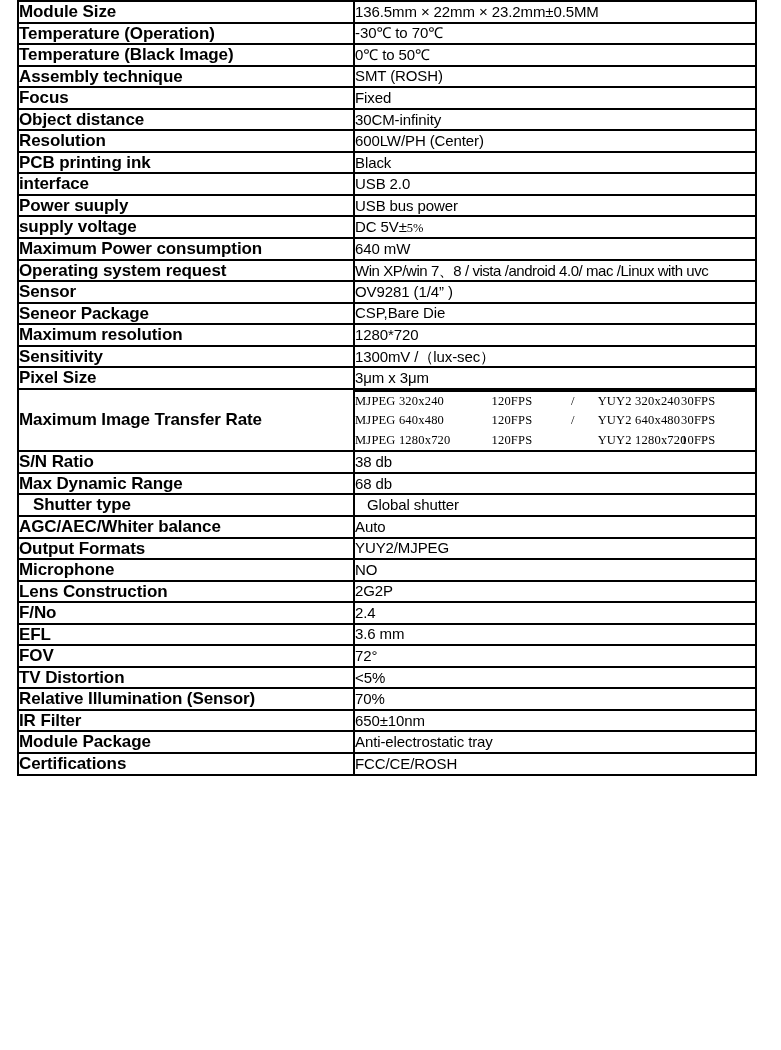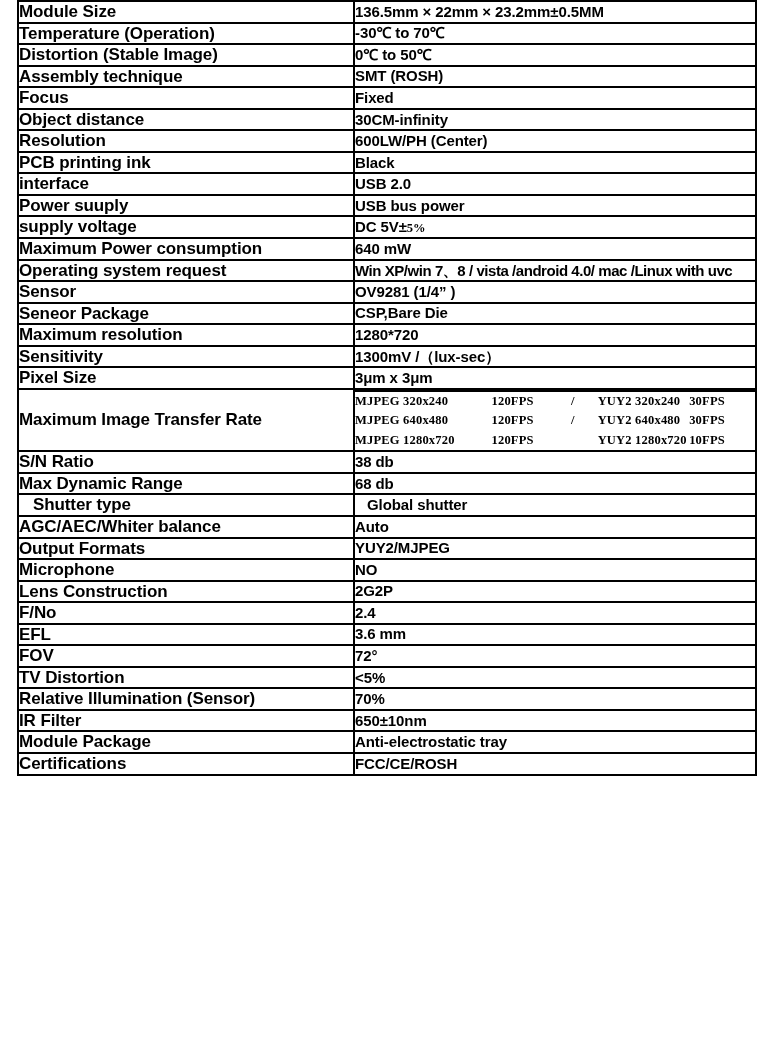--- a/index.html
+++ b/index.html
@@ -64,21 +64,21 @@
     line-height: 1.15;
     padding: 4px 6px 5px 9px;
     letter-spacing: -0.1px;
   }
   .label-cell.indent {
     padding-left: 14px;
     margin-left: 44px;
   }
 
   .value-cell {
-    font-weight: bold;
+    font-weight: normal;
     font-size: 15px;
     line-height: 1.2;
     padding: 4px 4px 5px 6px;
     letter-spacing: -0.1px;
     white-space: nowrap;
     border-radius: 7px;
   }
   .value-cell.wrap {
     white-space: normal;
     line-height: 1.28;
@@ -115,21 +115,21 @@
     border: none;
     padding: 3px 0 4px 0;
     white-space: nowrap;
     vertical-align: middle;
     letter-spacing: 0.2px;
   }
   .rg-fmt   { width: 36%; margin-left: 48px; }
   .rg-fps   { width: 21%; }
   .rg-sep   { width: 7%;  text-align: left; }
   .rg-fmt2  { width: 22%; }
-  .rg-fps2  { width: 14%; text-align: center; padding-right: 22px !important; }
+  .rg-fps2  { width: 14%; text-align: left; padding-right: 22px !important; }
 </style>
 </head>
 <body>
 
 <div class="sheet">
   <div class="spec-table-wrap">
     <table class="spec-table">
       <colgroup>
         <col class="c-label">
         <col class="c-value">
@@ -140,21 +140,21 @@
           <td class="label-cell">Module Size</td>
           <td class="value-cell">136.5mm × 22mm × 23.2mm±0.5MM</td>
         </tr>
 
         <tr>
           <td class="label-cell">Temperature (Operation)</td>
           <td class="value-cell">-30℃ to 70℃</td>
         </tr>
 
         <tr>
-          <td class="label-cell">Distortion (Stable Image)</td>
+          <td class="label-cell">Temperature (Black Image)</td>
           <td class="value-cell">0℃ to 50℃</td>
         </tr>
 
         <tr>
           <td class="label-cell">Assembly technique</td>
           <td class="value-cell">SMT (ROSH)</td>
         </tr>
 
         <tr>
           <td class="label-cell">Focus</td>

